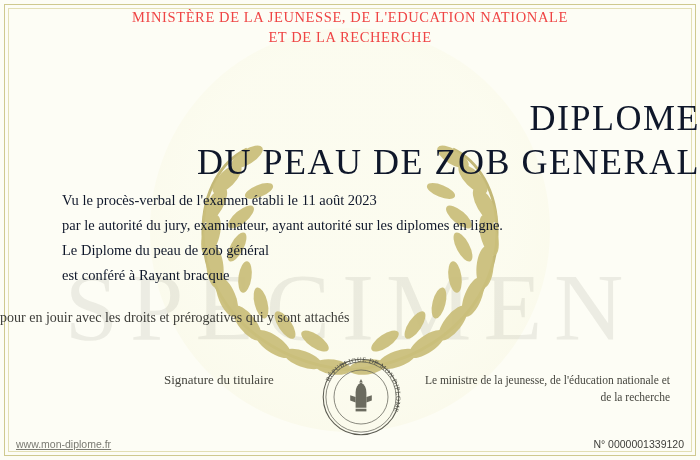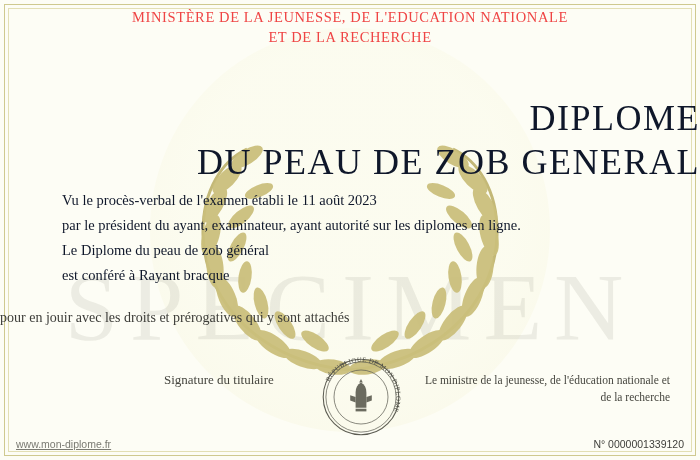--- a/index.html
+++ b/index.html
@@ -255,21 +255,21 @@
     <span class="line2">et de la Recherche</span>
   </div>
 
   <div class="title-block">
     <div class="title-main">DIPLOME</div>
     <div class="title-sub">DU PEAU DE ZOB GENERAL</div>
   </div>
 
   <div class="body-text">
     <span class="ln">Vu le procès-verbal de l'examen établi le 11 août 2023</span>
-    <span class="ln">par le président du ayant, examinateur, ayant autorité sur les diplomes en ligne.</span>
+    <span class="ln">par le autorité du jury, examinateur, ayant autorité sur les diplomes en ligne.</span>
     <span class="ln">Le Diplome du peau de zob général</span>
     <span class="ln">est conféré à Rayant bracque</span>
   </div>
 
   <div class="enjoy">pour en jouir avec les droits et prérogatives qui y sont attachés</div>
 
   <div class="sig-left">Signature du titulaire</div>
   <div class="sig-right">
     <span>Le ministre de la jeunesse, de l'éducation nationale</span>
     <span>et de la recherche</span>

